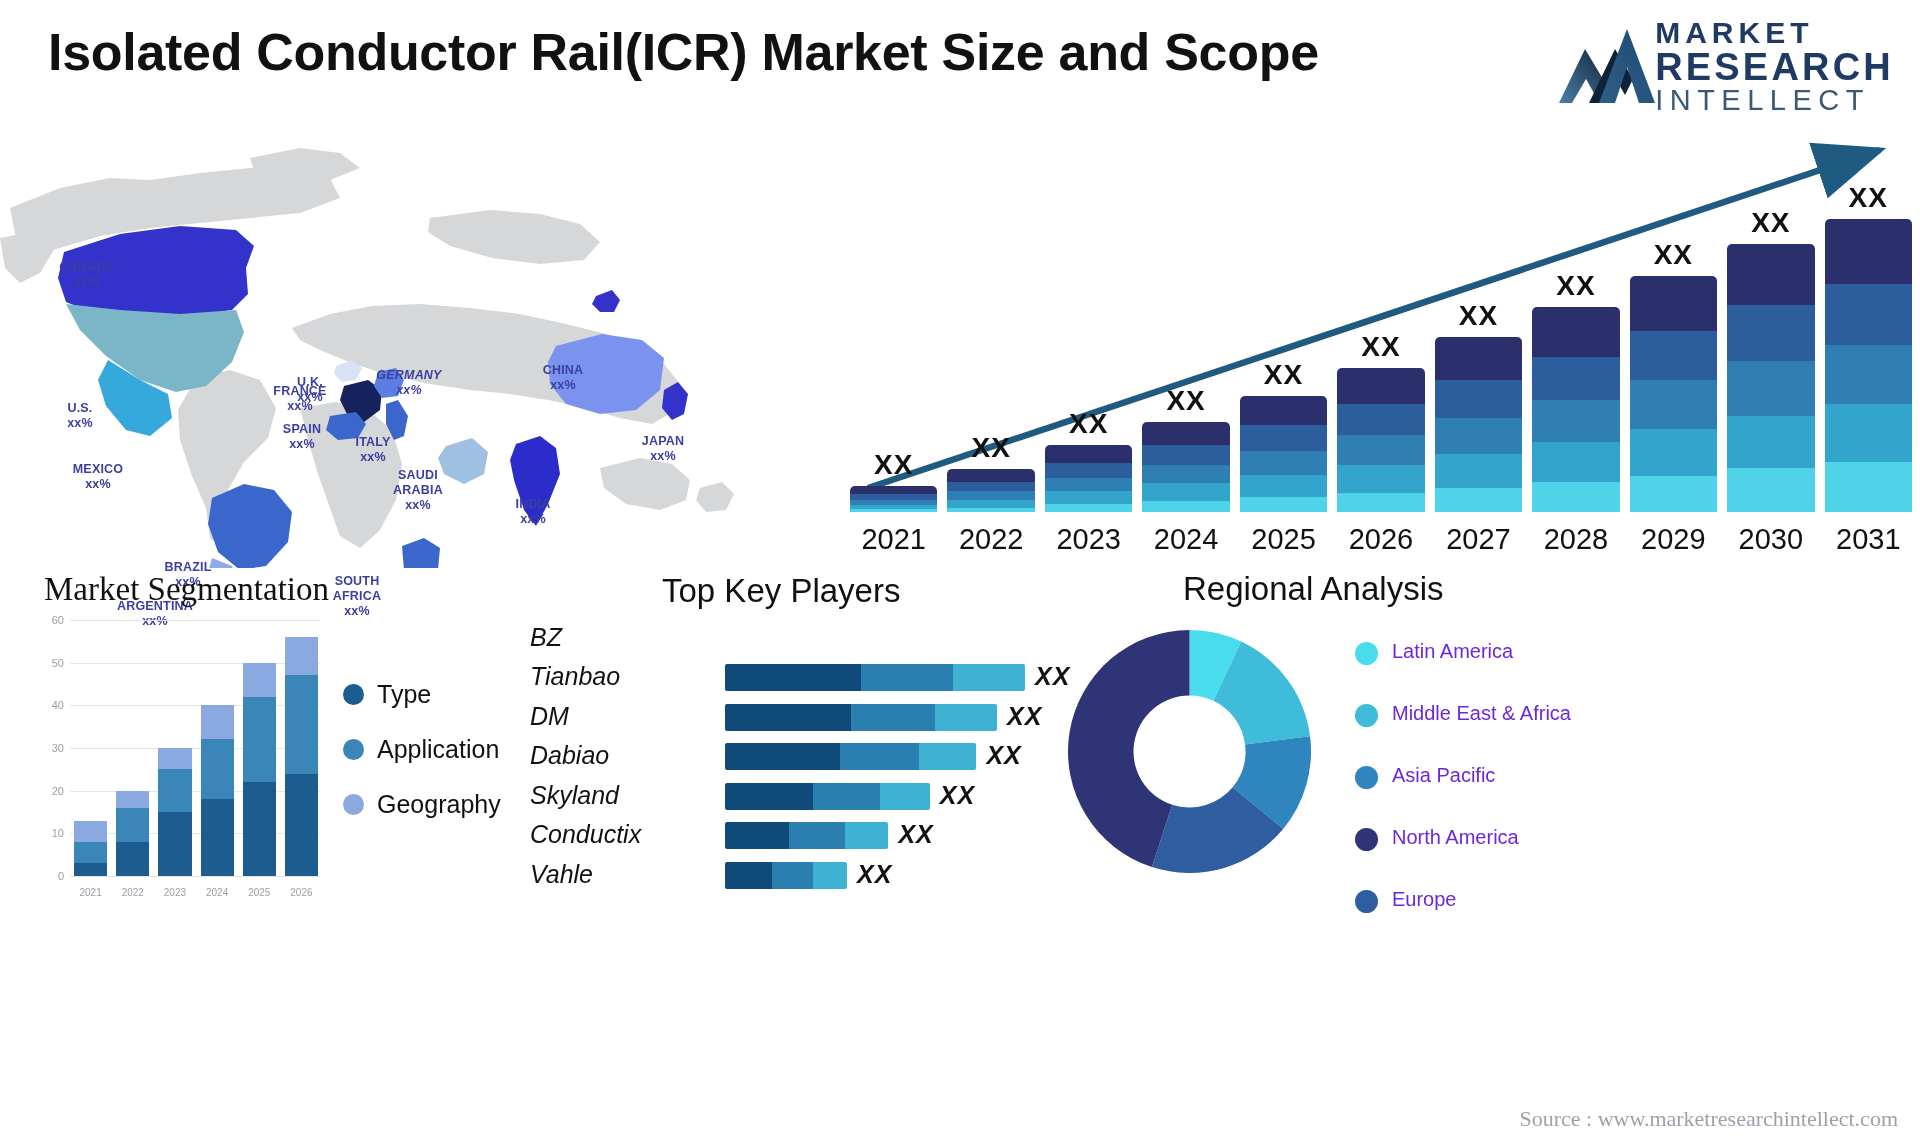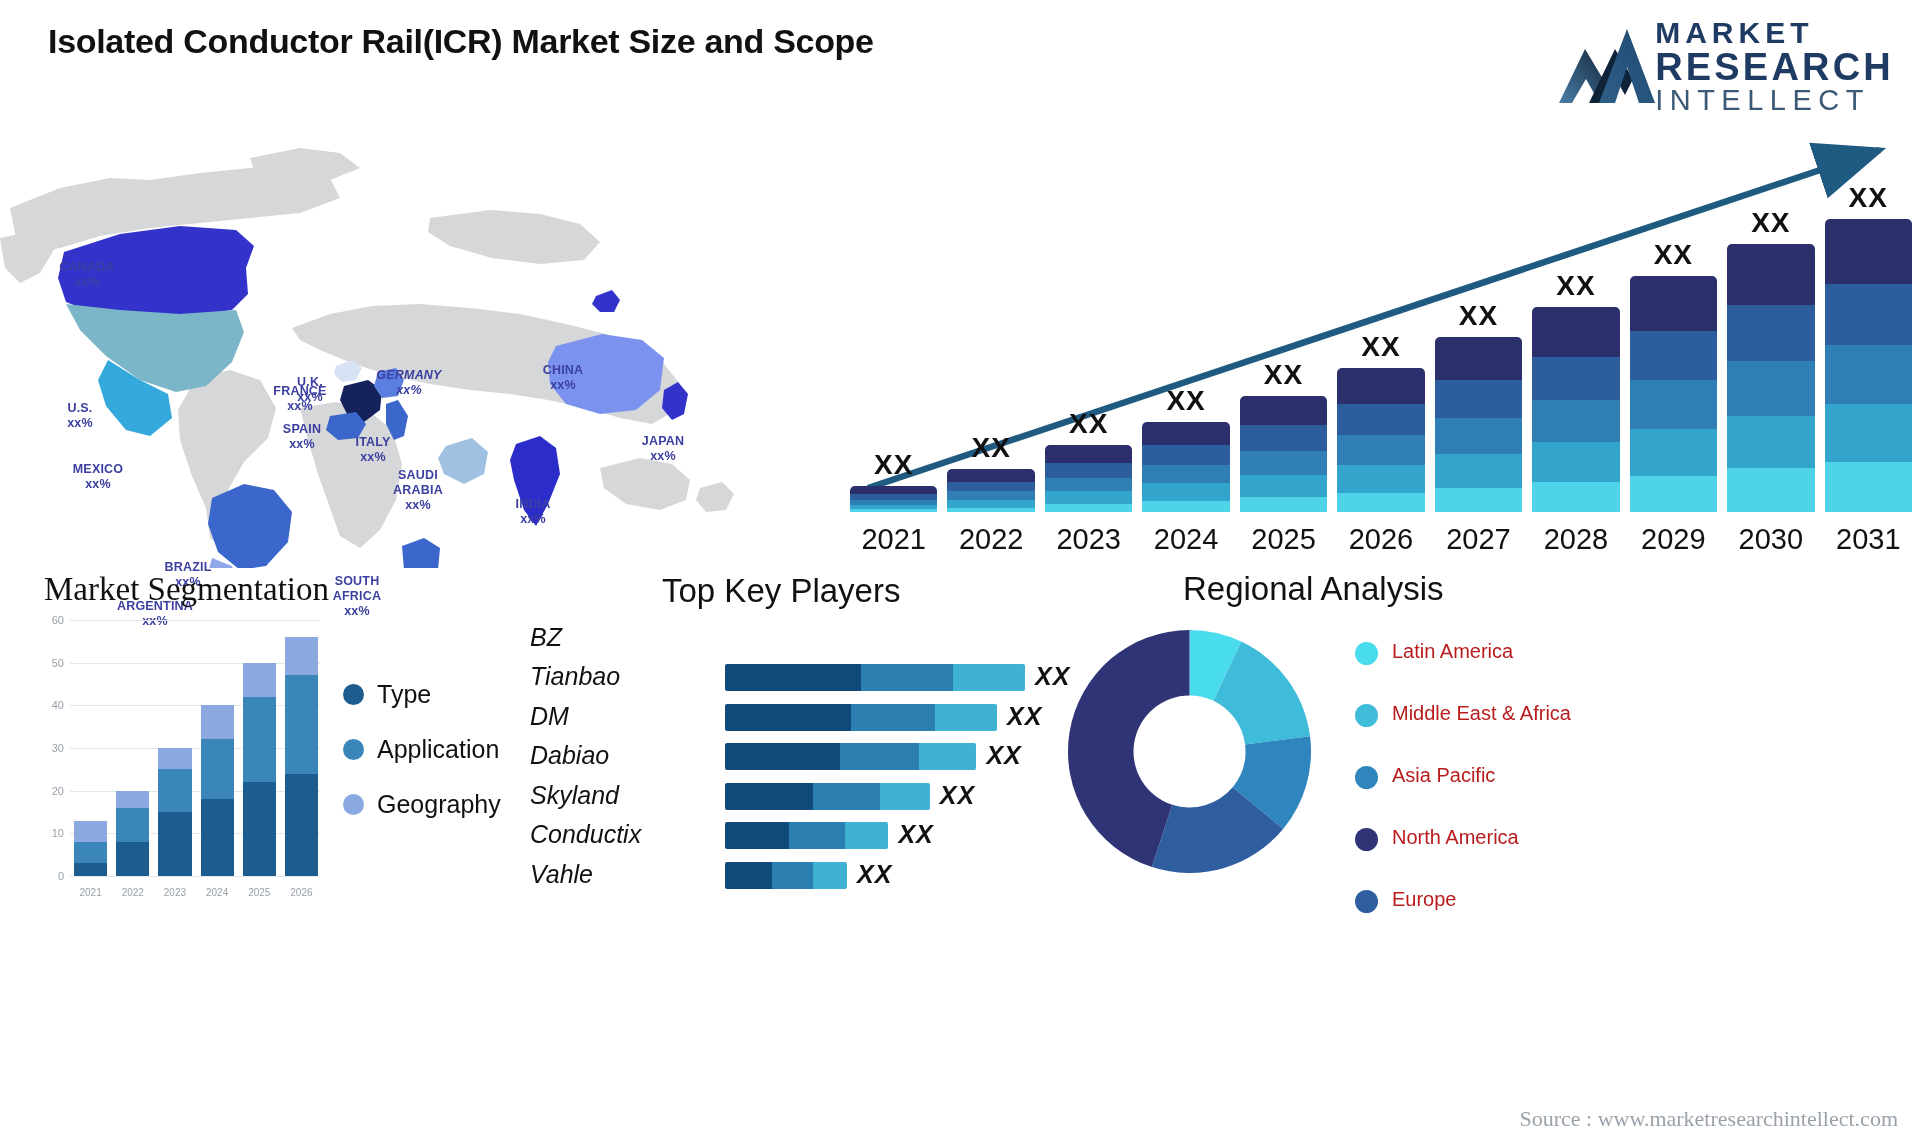--- a/index.html
+++ b/index.html
@@ -8,21 +8,21 @@
     background: #ffffff;
     font-family: "Liberation Sans", sans-serif;
     position: relative;
     overflow: hidden;
   }
 
   
   #header { position: absolute; left: 0; top: 0; width: 1920px; height: 120px; }
   #page-title {
     position: absolute; left: 48px; top: 22px;
-    font-size: 34px; font-weight: 700; color: #111111;
+    font-size: 52px; font-weight: 700; color: #111111;
     letter-spacing: -0.3px; white-space: nowrap;
   }
   #logo { position: absolute; right: 26px; top: 18px; display: flex; align-items: center; }
   #logo-mark { width: 96px; height: 76px; }
   #logo-text { display: flex; flex-direction: column; line-height: 1.0; }
   .logo-l1 { font-size: 30px; font-weight: 700; color: #1f3b63; letter-spacing: 5px; }
   .logo-l2 { font-size: 38px; font-weight: 700; color: #1f3b63; letter-spacing: 3.2px; }
   .logo-l3 { font-size: 29px; font-weight: 400; color: #3b5875; letter-spacing: 6.5px; }
 
   
@@ -72,21 +72,21 @@
   .tkp-name { width: 195px; font-size: 25px; color: #111; }
   .tkp-bar { height: 27px; display: flex; border-radius: 2px; overflow: hidden; }
   .tkp-seg { height: 100%; }
   .tkp-val { font-size: 25px; font-weight: 700; color: #111; margin-left: 10px; letter-spacing: 1px; }
 
   
   #donut { position: absolute; left: 1068px; top: 630px; width: 243px; height: 243px; }
   #reg-legend { position: absolute; left: 1355px; top: 640px; }
   .reg-row { display: flex; align-items: flex-start; gap: 14px; margin-bottom: 18px; height: 44px; }
   .reg-dot { width: 23px; height: 23px; border-radius: 50%; flex: none; margin-top: 2px; }
-  .reg-lbl { font-size: 20px; color: #b91c1c; line-height: 1.12; max-width: 180px; }
+  .reg-lbl { font-size: 20px; color: #6d28d9; line-height: 1.12; max-width: 180px; }
 
   
   #source {
     position: absolute; right: 22px; bottom: 14px;
     font-size: 22px; color: #9aa3ab; font-family: "Liberation Serif", serif;
   }
 </style>
 </head>
 <body>
 

